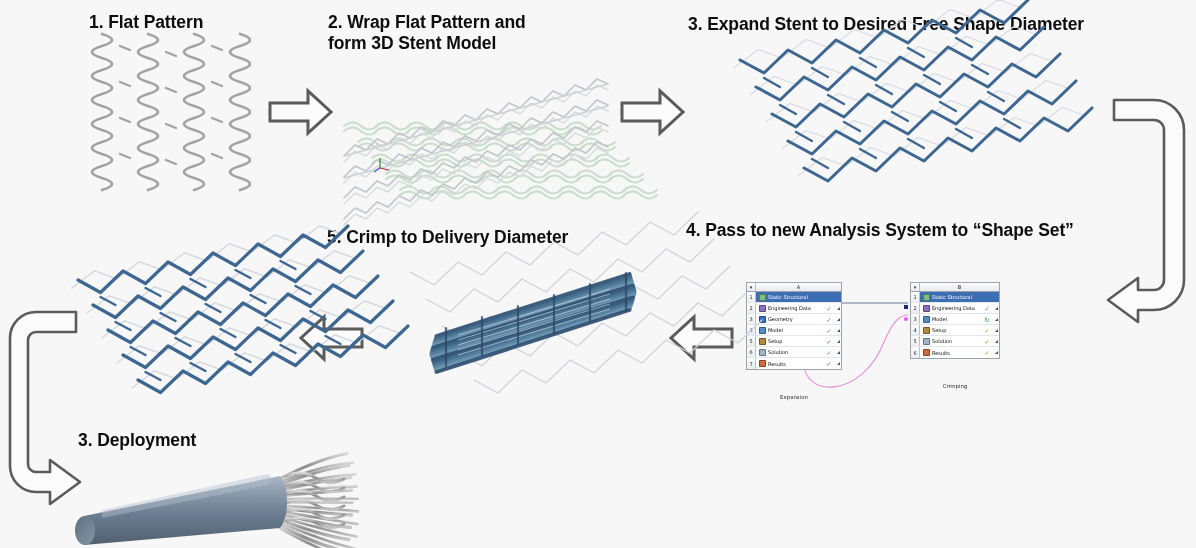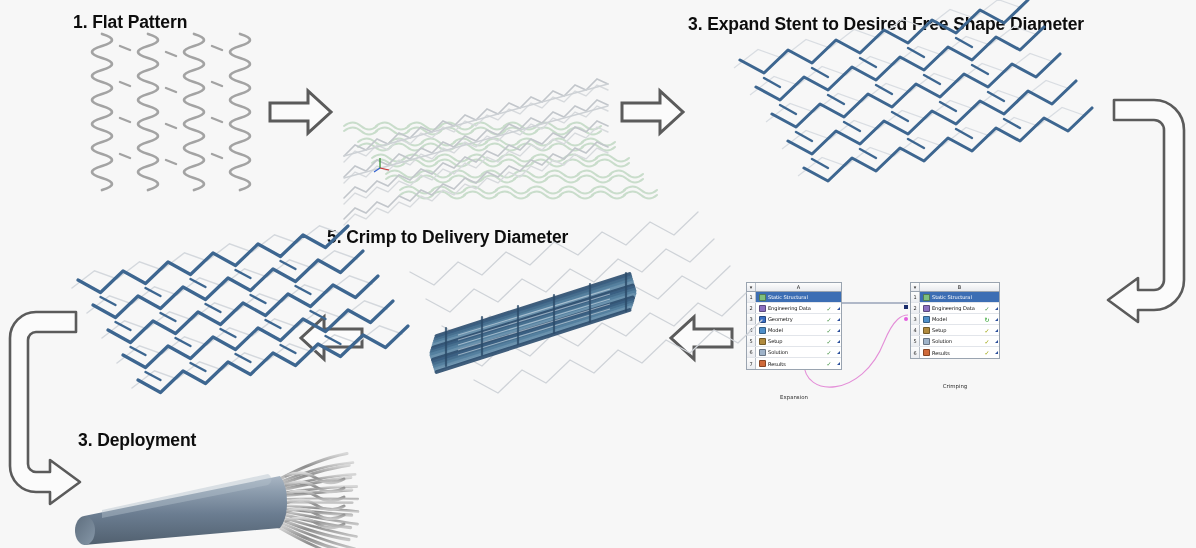--- a/index.html
+++ b/index.html
@@ -92,21 +92,21 @@
     position: absolute; width: 4px; height: 4px;
   }
   .port.sq { background: #1b2d6b; }
   .port.dot { background: #e45fe0; border-radius: 50%; }
 </style>
 </head>
 <body>
 
 <div id="stage">
 
-  <div class="lbl" style="left:73px; top:12px;">1. Flat Pattern</div>
+  <div class="lbl" style="left:89px; top:12px;">1. Flat Pattern</div>
   <div class="art" style="left:80px; top:30px;">
     <svg width="190" height="165" viewBox="0 0 190 165">
       <defs>
         <linearGradient id="gwire" x1="0" y1="0" x2="0" y2="1">
           <stop offset="0" stop-color="#c9c9c9"></stop>
             <stop offset=".5" stop-color="#8f8f8f"></stop>
             <stop offset="1" stop-color="#bdbdbd"></stop>
         </linearGradient>
       </defs>
       <g fill="none" stroke="url(#gwire)" stroke-width="2.6" stroke-linecap="round" stroke-linejoin="round">
@@ -132,20 +132,22 @@
         </g>
     </svg>
   </div>
 
   <div class="art" style="left:268px; top:86px;">
     <svg width="66" height="52" viewBox="0 0 66 52">
       <path d="M2 17 H40 V5 L63 26 L40 47 V35 H2 Z" fill="#fbfbfb" stroke="#5b5b5b" stroke-width="3" stroke-linejoin="miter"></path>
     </svg>
   </div>
 
+  <div class="lbl" style="left:328px; top:12px;">2. Wrap Flat Pattern and
+form 3D Stent Model</div>
   <div class="art" style="left:336px; top:66px;">
     <svg width="290" height="130" viewBox="0 0 290 130">
 
       <g id="greenflat" fill="none" stroke="#c9ddcb" stroke-width="2" stroke-linecap="round">
           <path d="M 8 60 q 9 -7 17 0 q 8 7 16 0"></path>
           <path d="M 8 65 q 9 -7 17 0 q 8 7 16 0"></path>
           <path d="M 40 60 q 9 -7 17 0 q 8 7 16 0"></path>
           <path d="M 40 65 q 9 -7 17 0 q 8 7 16 0"></path>
           <path d="M 72 60 q 9 -7 17 0 q 8 7 16 0"></path>
           <path d="M 72 65 q 9 -7 17 0 q 8 7 16 0"></path>
@@ -291,20 +293,21 @@
         </g>
     </svg>
   </div>
 
   <div class="art" style="left:1098px; top:92px;">
     <svg width="96" height="250" viewBox="0 0 96 250">
       <path d="M16 8 H56 A30 30 0 0 1 86 38 V188 A30 30 0 0 1 56 218 H40 V230 L10 208 L40 186 V198 H56 A10 10 0 0 0 66 188 V38 A10 10 0 0 0 56 28 H16 Z" fill="#fbfbfb" stroke="#5b5b5b" stroke-width="2.6" stroke-linejoin="round"></path>
     </svg>
   </div>
 
+  <div class="lbl" style="left:686px; top:220px;">4. Pass to new Analysis System to “Shape Set”</div>
 
   <div style="position:absolute; left:744px; top:278px; width:290px; height:130px;">
 
     <svg style="position:absolute; left:0; top:0;" width="290" height="130" viewBox="0 0 290 130">
       <path d="M96 25 H164" fill="none" stroke="#6a7b99" stroke-width="1.1"></path>
       <path d="M60 85 C 60 120, 118 120, 140 64 C 150 40, 158 37, 164 37" fill="none" stroke="#e48fd8" stroke-width="1.1"></path>
     </svg>
 
     <div class="wbtable" style="left:2px; top:4px; width:96px;">
       <div class="hdr">

